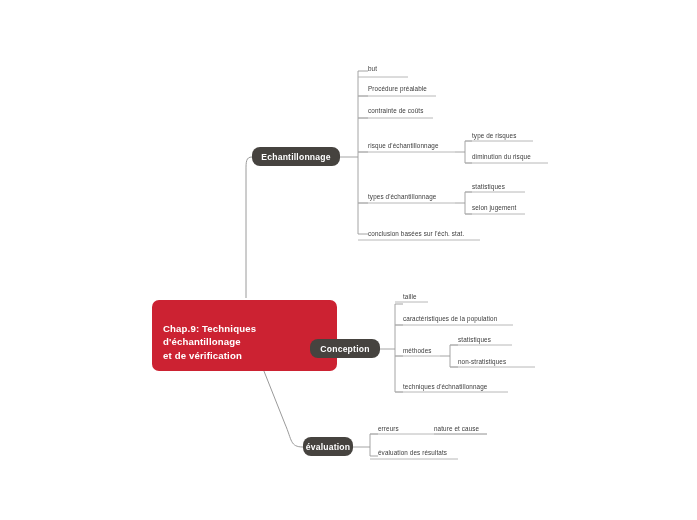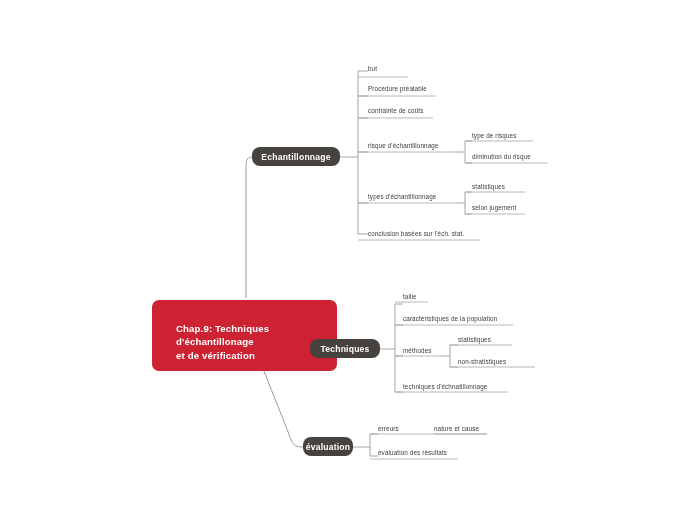--- a/index.html
+++ b/index.html
@@ -33,21 +33,21 @@
   }
   
   .root-node {
     background: #cc2232;
     border-radius: 7px;
     color: #ffffff;
     font-weight: bold;
     font-size: 9.6px;
     line-height: 13.5px;
     letter-spacing: 0.15px;
-    padding: 8px 11px 9px 24px;
+    padding: 8px 11px 9px 11px;
     white-space: pre-line;
   }
   
   .branch-node {
     background: #46433f;
     border-radius: 8px;
     color: #ffffff;
     font-weight: bold;
     font-size: 8.6px;
     letter-spacing: 0.2px;
@@ -153,21 +153,21 @@
   <div class="node root-node" style="left:152px; top:300px; width:185px;">
     <span>Chap.9: Techniques d'échantillonage
 et de vérification</span>
   </div>
 
   <div class="node branch-node" style="left:252px; top:147px; width:88px;">
     <span>Echantillonnage</span>
   </div>
 
   <div class="node branch-node" style="left:310px; top:339px; width:70px;">
-    <span>Techniques</span>
+    <span>Conception</span>
   </div>
 
   <div class="node branch-node" style="left:303px; top:437px; width:50px;">
     <span>évaluation</span>
   </div>
 
   <span class="leaf" style="left:368px; top:64px;">but</span>
   <span class="leaf" style="left:368px; top:84px;">Procédure préalable</span>
   <span class="leaf" style="left:368px; top:106px;">contrainte de coûts</span>
   <span class="leaf" style="left:368px; top:141px;">risque d'échantillonnage</span>

